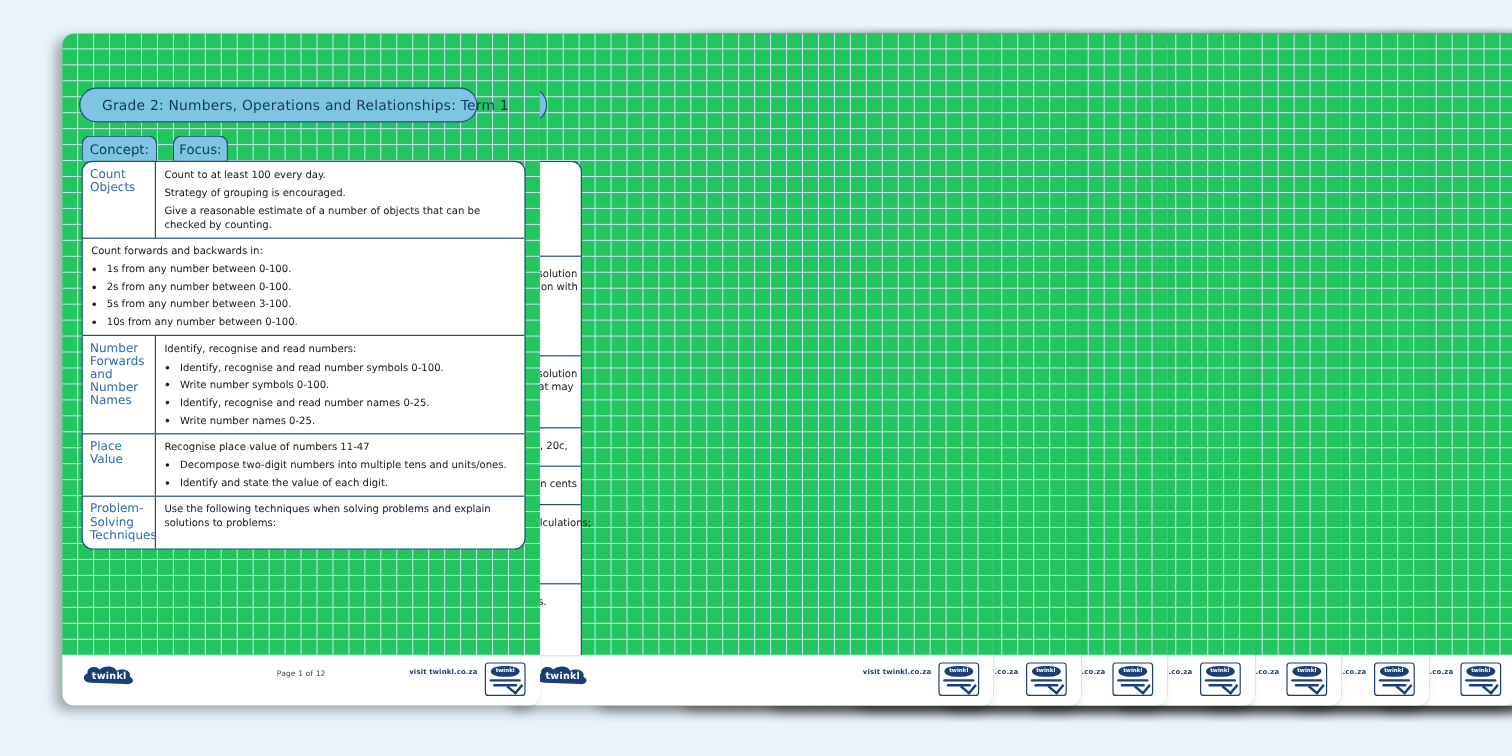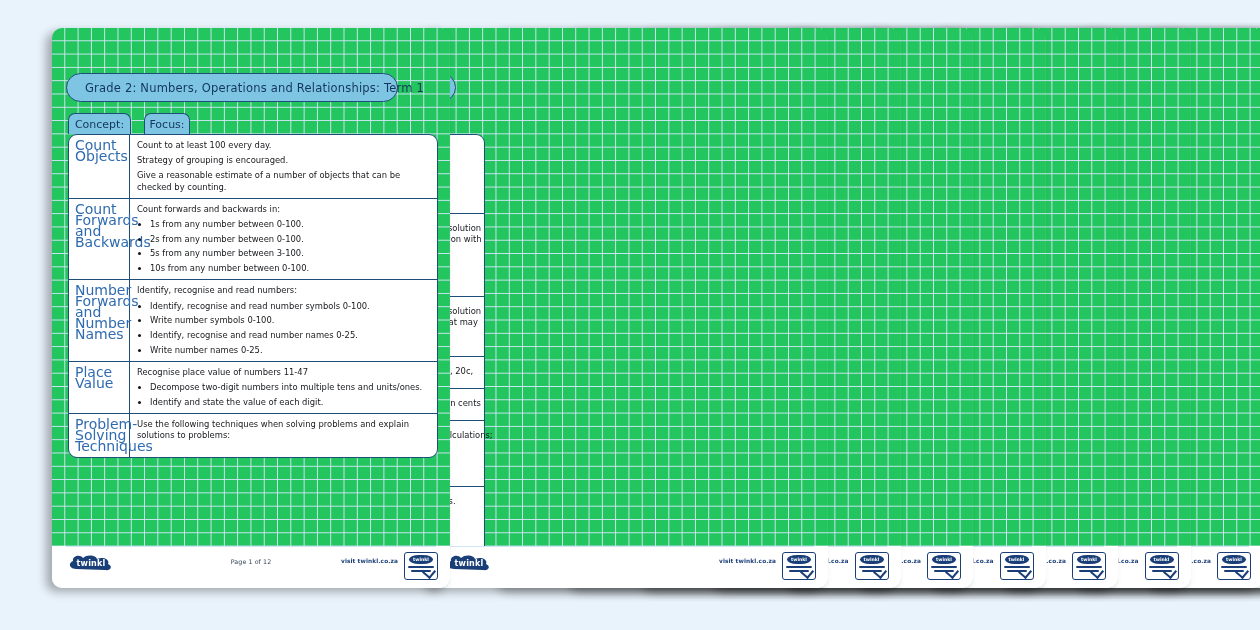--- a/index.html
+++ b/index.html
@@ -82,21 +82,21 @@
     box-sizing:border-box;
     overflow:hidden;
   }
   .row{display:flex;border-bottom:1.4px solid #1f4e79;}
   .row:last-child{border-bottom:none;}
   .cell-concept{
     width:61px;flex:0 0 61px;
     border-right:1.4px solid #1f4e79;
     padding:5px 4px 5px 6px;
     box-sizing:border-box;
-    color:#2f6bb0;font-size:14px;line-height:11px;
+    color:#2f6bb0;font-size:10px;line-height:11px;
   }
   .cell-focus{
     flex:1;padding:5px 6px 5px 7px;box-sizing:border-box;
     color:#16181c;font-size:8.4px;line-height:11.2px;
   }
   .cell-focus p{margin:0 0 4px 0;}
   .cell-focus p:last-child{margin-bottom:0;}
   .cell-focus ul{margin:2px 0 0 0;padding-left:13px;}
   .cell-focus li{margin-bottom:3.5px;}
   .cell-focus li:last-child{margin-bottom:0;}
@@ -535,21 +535,20 @@
         <div class="tbl">
           <div class="row">
             <div class="cell-concept">Count Objects</div>
             <div class="cell-focus">
               <p>Count to at least 100 every day.</p>
               <p>Strategy of grouping is encouraged.</p>
               <p>Give a reasonable estimate of a number of objects that can be checked by counting.</p>
             </div>
           </div>
           <div class="row">
-            <div class="cell-concept">Count Forwards and Backwards</div>
             <div class="cell-focus">
               <p>Count forwards and backwards in:</p>
               <ul>
                 <li>1s from any number between 0-100.</li>
                 <li>2s from any number between 0-100.</li>
                 <li>5s from any number between 3-100.</li>
                 <li>10s from any number between 0-100.</li>
               </ul>
             </div>
           </div>

